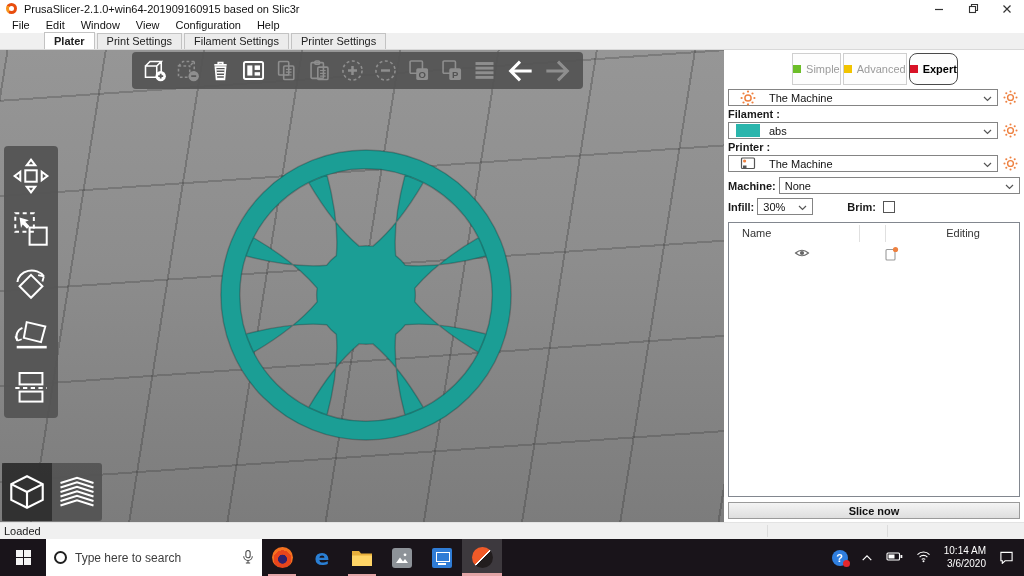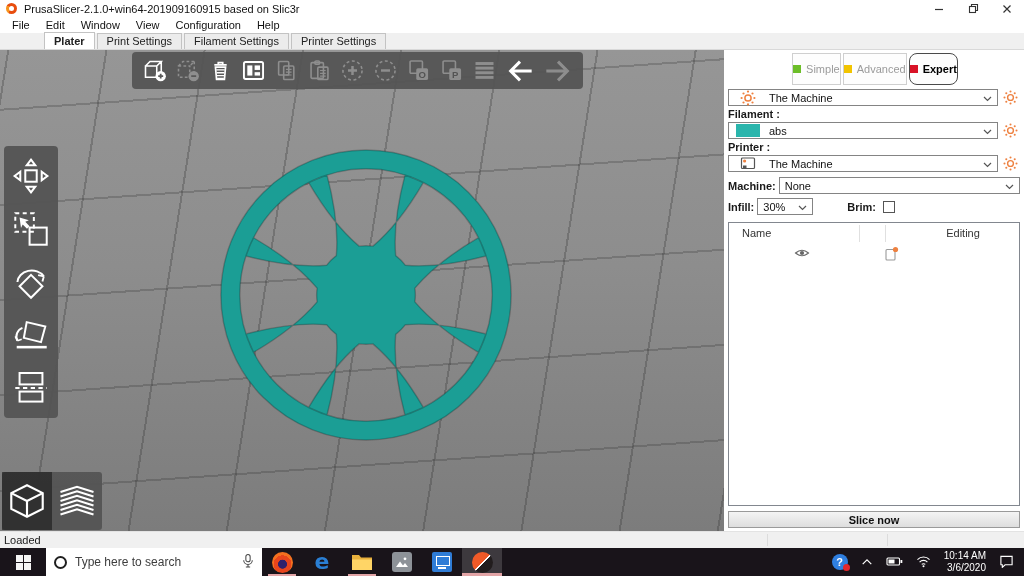--- a/index.html
+++ b/index.html
@@ -82,21 +82,21 @@
   .cell-center { justify-content:center; }
 
   .slice-btn { flex:0 0 17px; margin:5px 0 3px; border:1px solid #9a9a9a; background:linear-gradient(#f4f4f4,#dedede);
                font-weight:bold; display:flex; align-items:center; justify-content:center; color:#111; }
 
   
   .statusbar { height:17px; background:#f0f0f0; border-top:1px solid #e3e3e3; display:flex; align-items:center; padding-left:4px; position:relative; flex:0 0 auto; }
   .sb-sep { position:absolute; top:2px; bottom:2px; width:1px; background:#dcdcdc; }
 
   
-  .taskbar { height:28px; background:#19141a; display:flex; align-items:stretch; flex:0 0 auto; }
+  .taskbar { height:37px; background:#19141a; display:flex; align-items:stretch; flex:0 0 auto; }
   .start-btn { width:46px; display:flex; align-items:center; justify-content:center; }
   .start-logo { width:15px; height:15px; display:grid; grid-template-columns:7px 7px; grid-template-rows:7px 7px; gap:1px; }
   .start-logo span { background:#f5f5f5; }
   .search-box { width:216px; background:#fff; display:flex; align-items:center; padding:0 8px; gap:8px; }
   .cortana-ring { width:13px; height:13px; border:2px solid #1f1f1f; border-radius:50%; flex:0 0 auto; }
   .search-box input { border:none; outline:none; flex:1; font-size:12px; font-family:inherit; color:#222; background:transparent; min-width:0; }
   .search-box input::placeholder { color:#3d3d3d; opacity:1; }
   .tb-app { width:40px; display:flex; align-items:center; justify-content:center; position:relative; }
   .tb-app.active { background:rgba(255,255,255,.16); }
   .underline { position:absolute; bottom:0; height:2px; left:6px; right:6px; background:#e2a4a6; }

